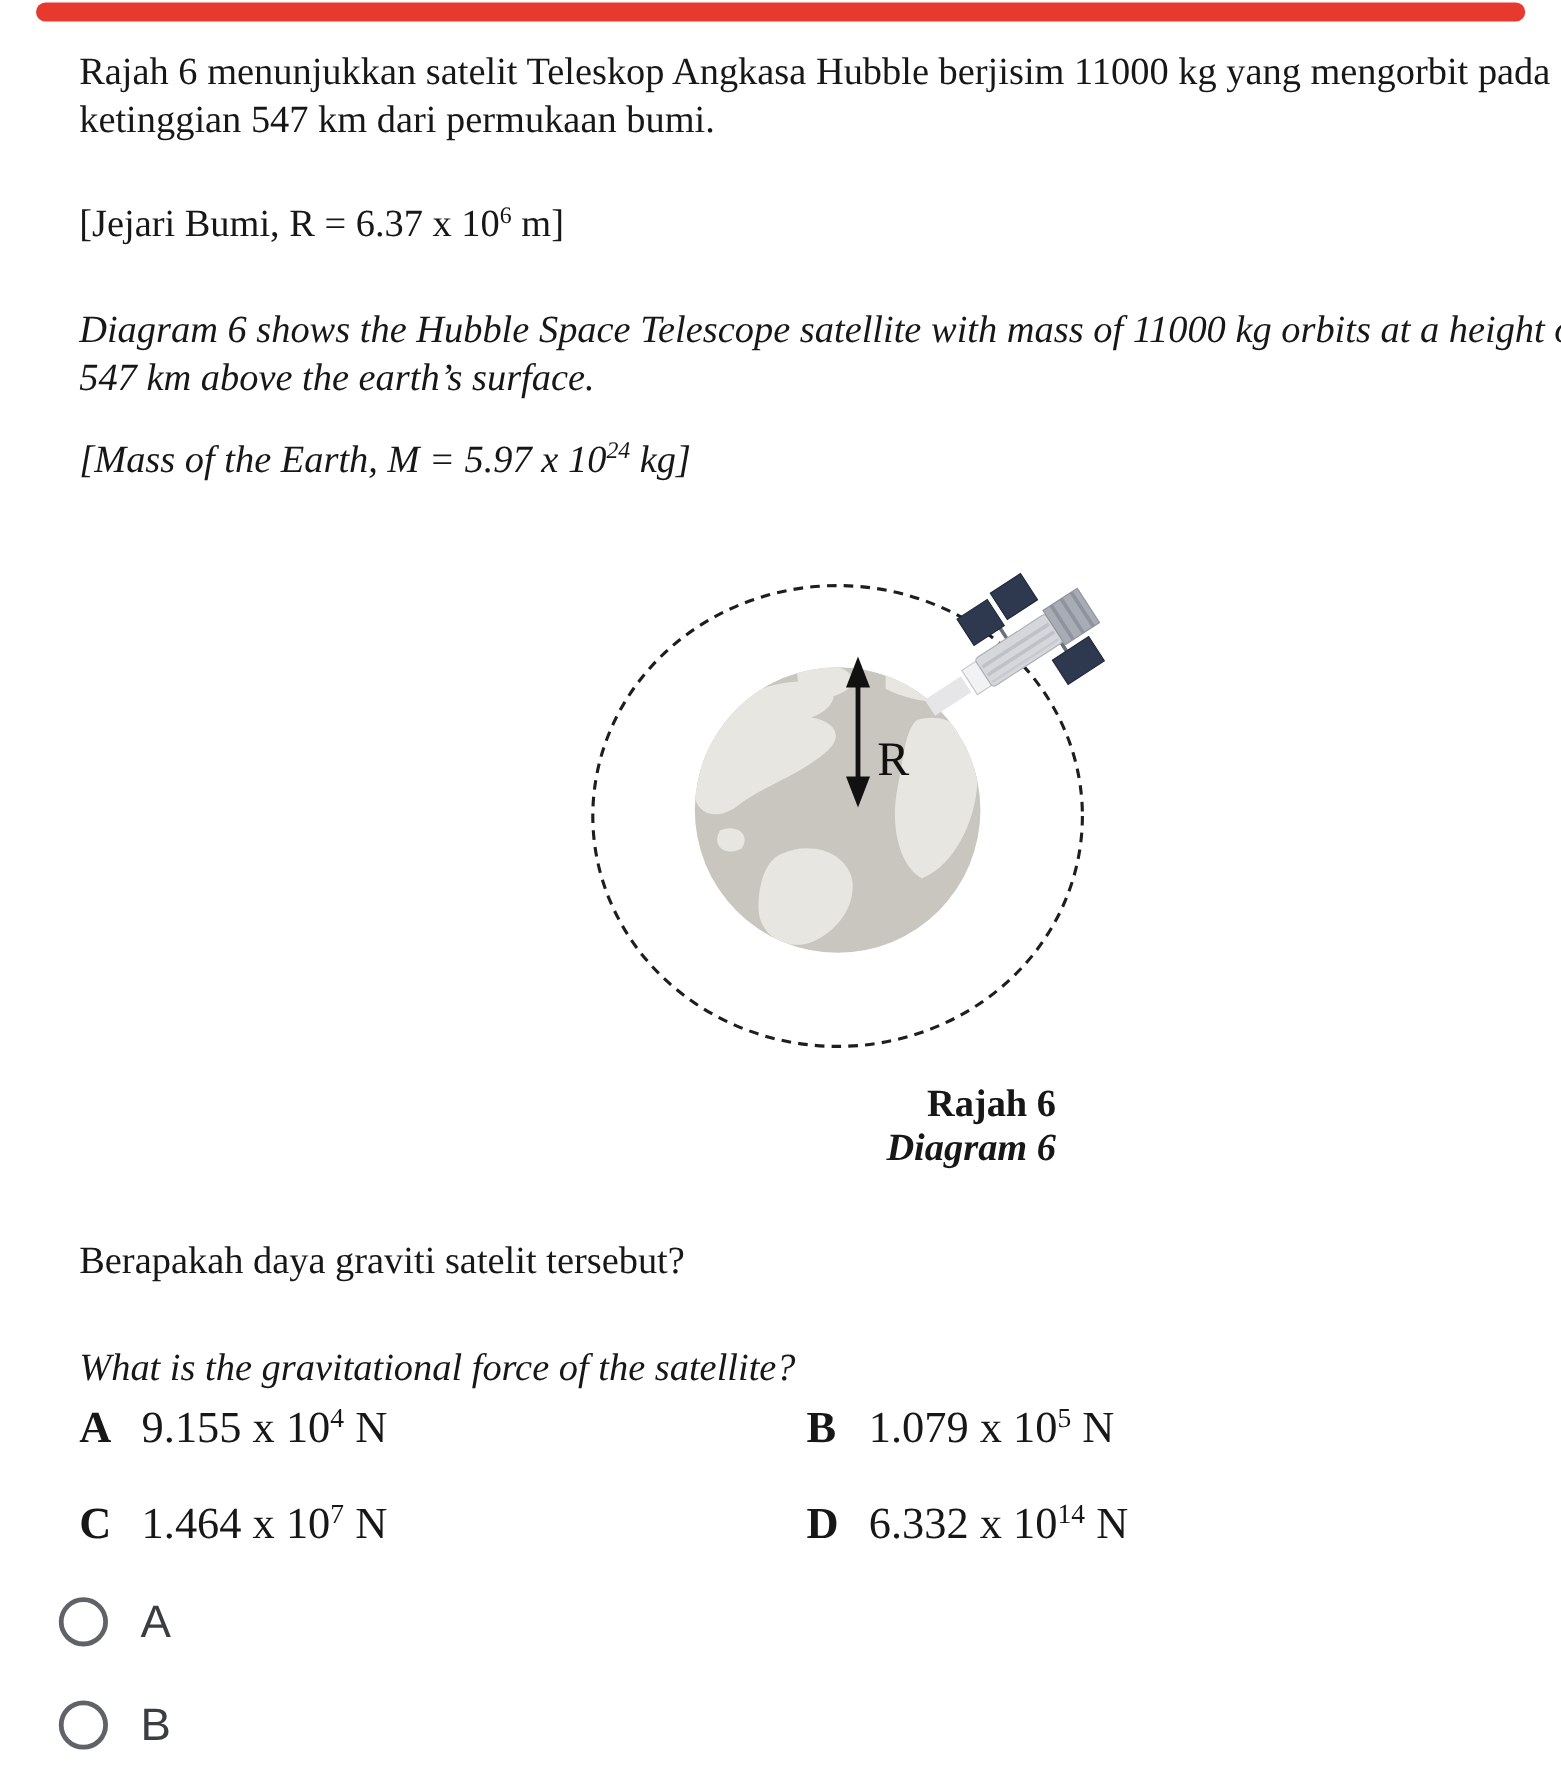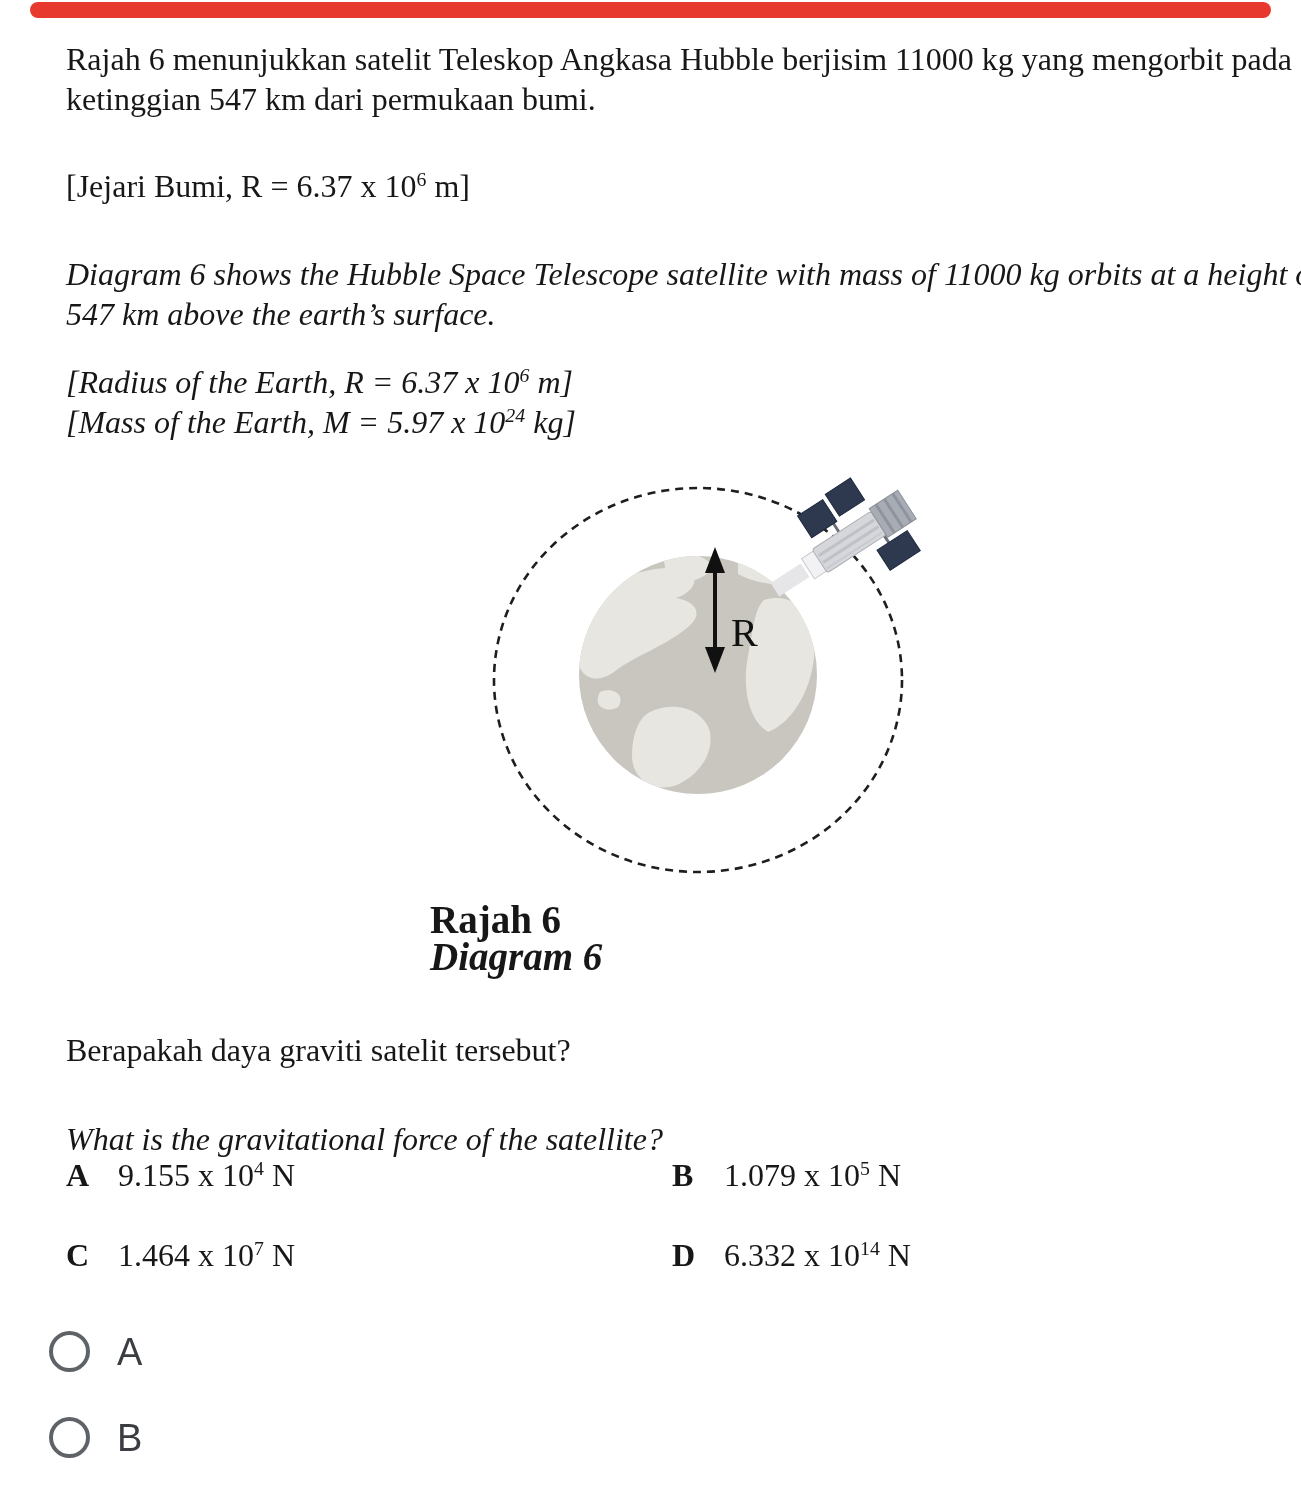--- a/index.html
+++ b/index.html
@@ -7,25 +7,25 @@
   .abs{position:absolute;}
   .body-text{font-size:32px;line-height:40px;}
   .it{font-style:italic;}
   .sup{font-size:0.62em;position:relative;top:-0.58em;line-height:0;}
   #top-bar{left:30px;top:2px;width:1241px;height:16px;border-radius:8px;background:#e8392f;}
   #p-malay{left:66px;top:39px;width:1250px;}
   #p-malay-const{left:66px;top:148px;margin-top:18px;}
   #p-english{left:66px;top:254px;width:1255px;}
   #p-english-const{left:66px;top:362px;}
   #diagram-wrap{left:438px;top:460px;width:560px;height:436px;}
-  #caption{left:430px;top:901px;width:450px;text-align:left;font-size:39px;line-height:37px;font-weight:700;}
+  #caption{left:430px;top:901px;width:450px;text-align:right;font-size:32px;line-height:37px;font-weight:700;}
   #caption .cap-en{font-style:italic;}
   #q-malay{left:66px;top:1030px;}
   #q-english{left:66px;top:1087px;margin-top:32px;}
-  .option{position:absolute;font-size:32px;line-height:40px;}
+  .option{position:absolute;font-size:37px;line-height:40px;margin-top:16px;}
   .option .letter{display:inline-block;width:52px;font-weight:700;}
   #opt-a{left:66px;top:1155px;}
   #opt-b{left:672px;top:1155px;}
   #opt-c{left:66px;top:1235px;}
   #opt-d{left:672px;top:1235px;}
   .radio-row{position:absolute;left:49px;display:flex;align-items:center;gap:27px;height:41px;cursor:pointer;}
   #radio-a{top:1331px;}
   #radio-b{top:1417px;}
   .radio-circle{width:33px;height:33px;border:4px solid #5f6368;border-radius:50%;background:#fff;box-sizing:content-box;}
   .radio-label{font-family:"Liberation Sans",sans-serif;font-size:38px;color:#3a3d42;line-height:1;}
@@ -38,21 +38,20 @@
 
 <div id="p-malay" class="abs body-text">Rajah 6 menunjukkan satelit Teleskop Angkasa Hubble berjisim 11000 kg yang mengorbit pada ketinggian 547 km dari permukaan bumi.</div>
 
 <div id="p-malay-const" class="abs body-text">
   <div><span>[Jejari Bumi, R = 6.37 x 10</span><span class="sup">6</span><span> m]</span></div>
 </div>
 
 <div id="p-english" class="abs body-text it">Diagram 6 shows the Hubble Space Telescope satellite with mass of 11000 kg orbits at a height of 547 km above the earth’s surface.</div>
 
 <div id="p-english-const" class="abs body-text">
-  <div><span class="it">[Radius of the Earth, R = 6.37 x 10</span><span class="sup it">6</span><span class="it"> m]</span></div>
   <div><span class="it">[Mass of the Earth, M = 5.97 x 10</span><span class="sup it">24</span><span class="it"> kg]</span></div>
 </div>
 
 <div id="diagram-wrap" class="abs">
   <svg width="560" height="436" viewBox="0 0 560 436">
     <defs>
       <clipPath id="earthClip">
           <circle cx="260" cy="215" r="119"></circle>
         </clipPath>
     </defs>

